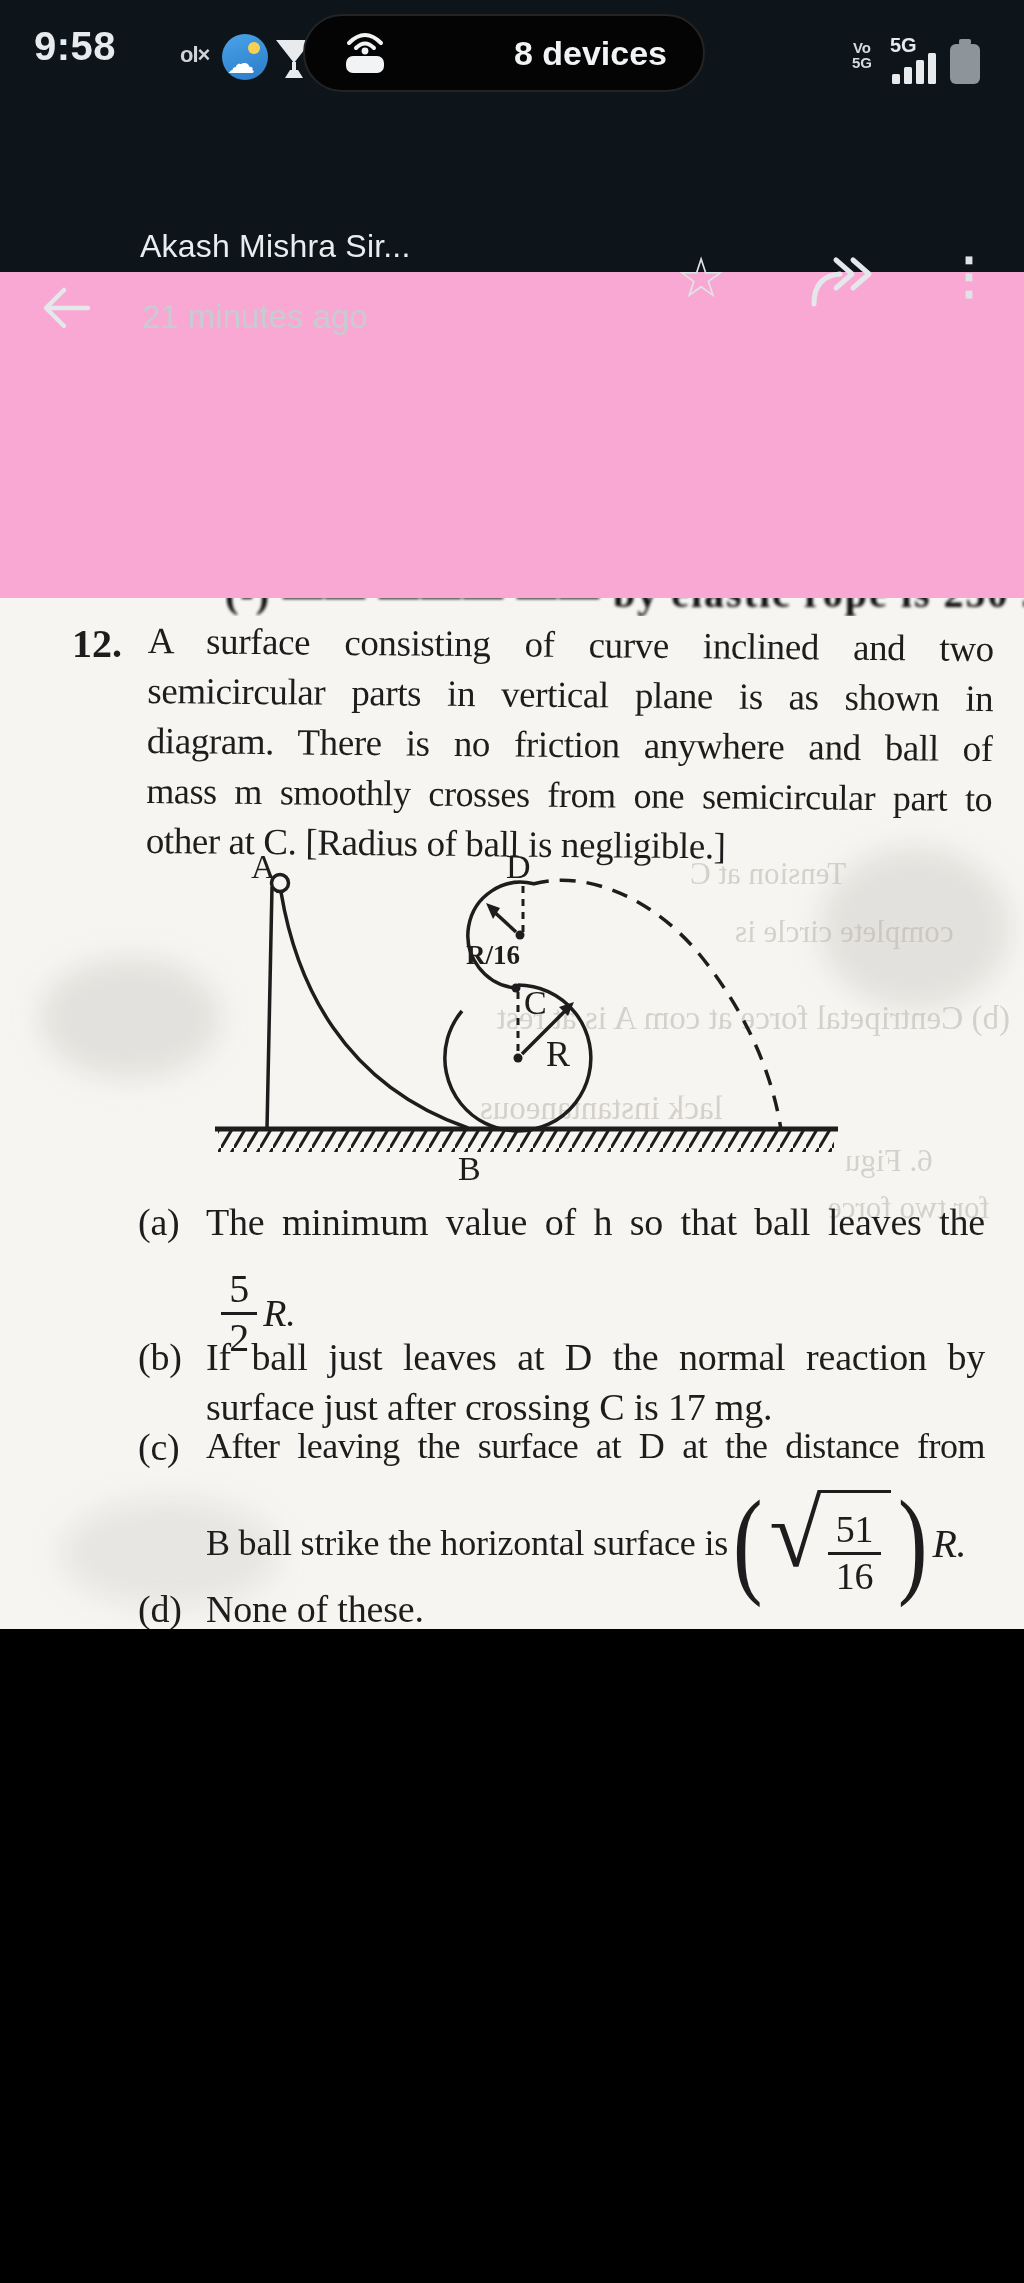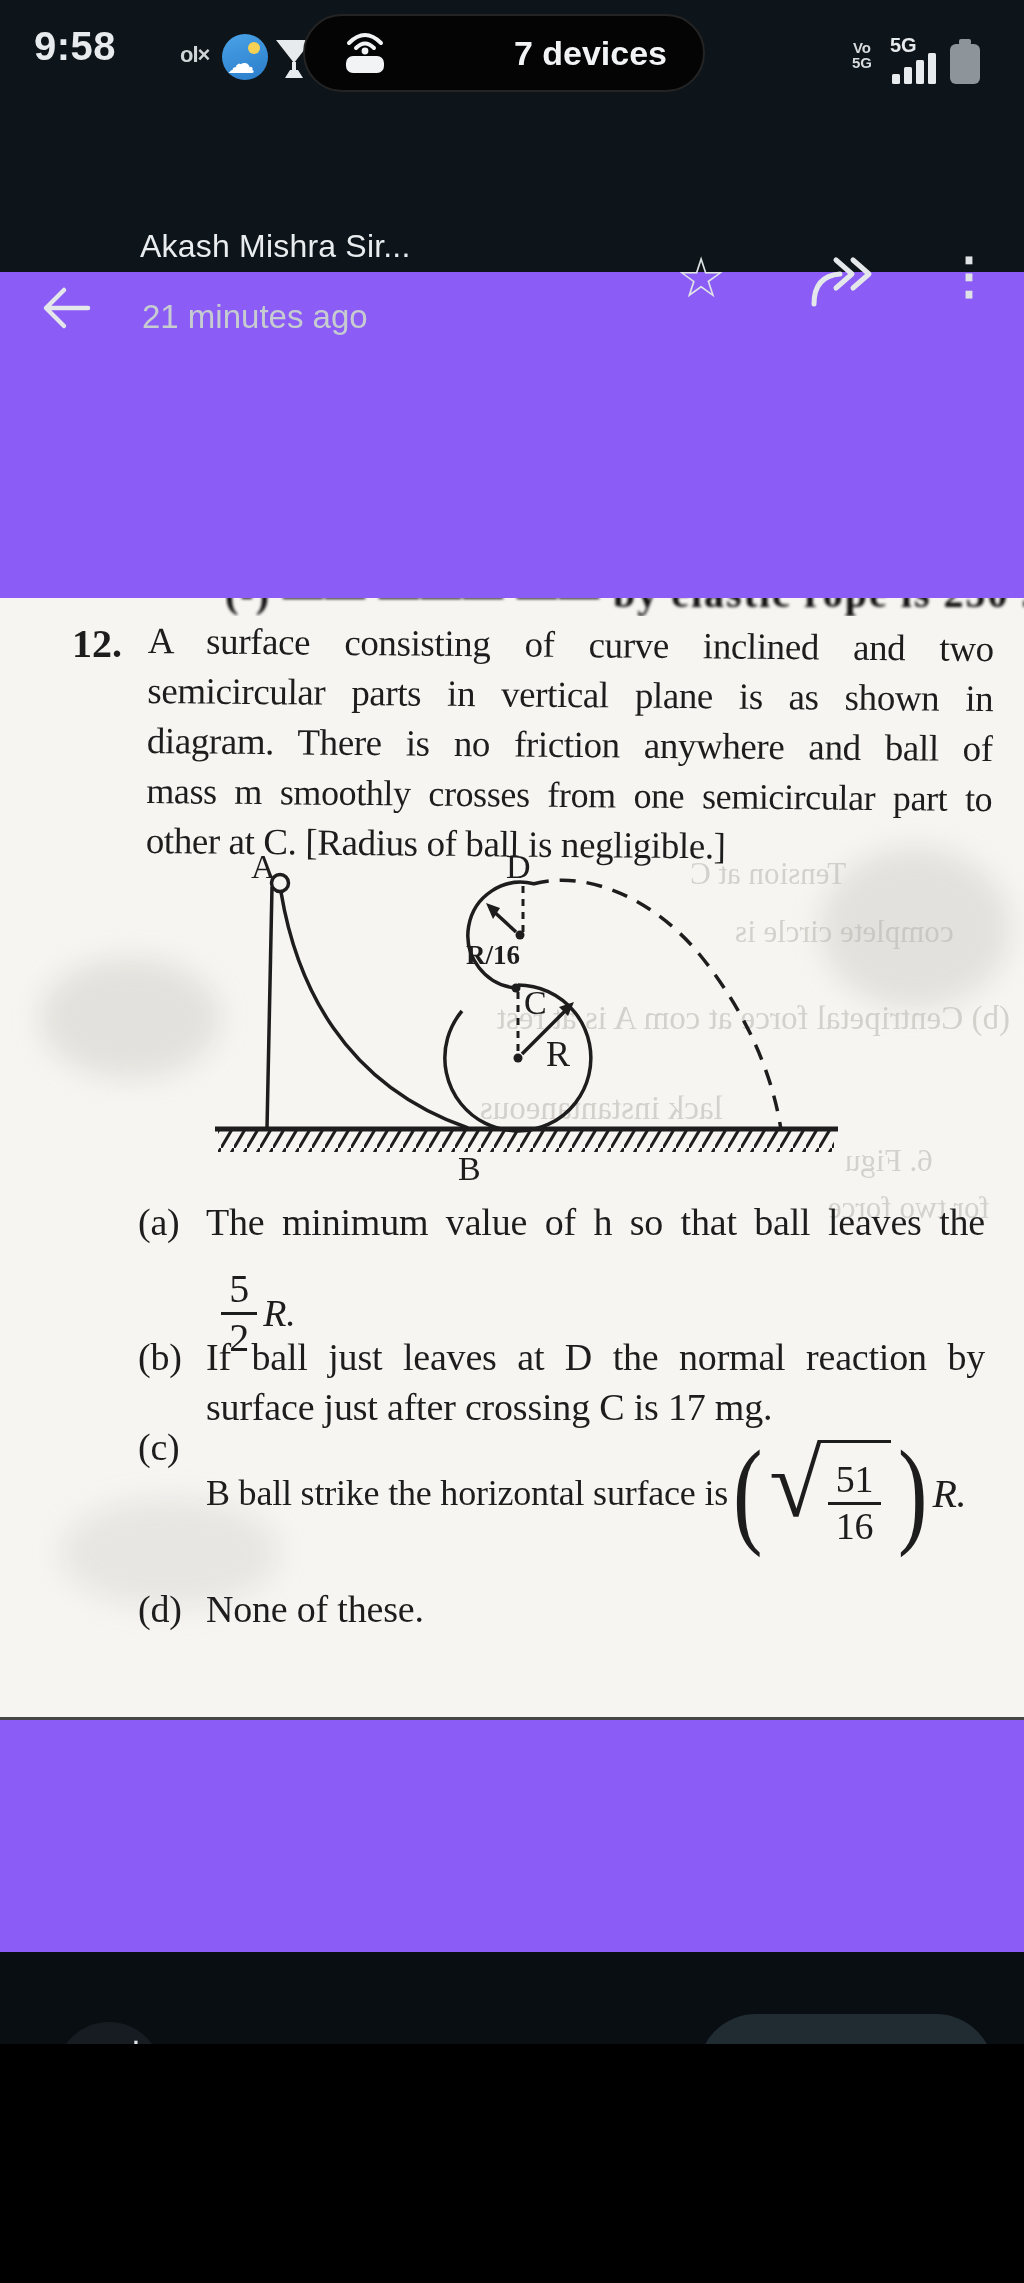--- a/index.html
+++ b/index.html
@@ -1,16 +1,16 @@
 <!DOCTYPE html>
 <html><head>
 <meta charset="utf-8">
 <style>
   html,body{margin:0;padding:0;background:#000;}
-  #screen{position:relative;width:1024px;height:2044px;background:#8b5cf6;overflow:hidden;
+  #screen{position:relative;width:1024px;height:1629px;background:#f9a8d4;overflow:hidden;
           font-family:"Liberation Sans",sans-serif;}
   .abs{position:absolute;}
 
   
   #topchrome{position:absolute;top:0;left:0;width:1024px;height:272px;background:#0e151a;}
   #statusbar{position:absolute;top:0;left:0;width:1024px;height:100px;}
   .time{left:34px;top:24px;font-size:40px;font-weight:700;color:#e8ebed;letter-spacing:.5px;}
   .dataoff{left:180px;top:42px;font-size:22px;font-weight:700;color:#cfd4d7;letter-spacing:-1px;}
   .weather{left:222px;top:34px;width:46px;height:46px;border-radius:50%;
            background:linear-gradient(160deg,#4aa3e8,#2a7cc9);}
@@ -105,21 +105,21 @@
           <path d="M13 42 L31 42 L26 34 L18 34 Z" fill="#e8ebed"></path>
         </svg>
       </div>
       <div class="abs pill">
         <svg width="48" height="46" viewBox="0 0 48 46">
           <path d="M8 13 Q24 -3 40 13" fill="none" stroke="#f1f3f4" stroke-width="4" stroke-linecap="round"></path>
           <path d="M15 18 Q24 9 33 18" fill="none" stroke="#f1f3f4" stroke-width="4" stroke-linecap="round"></path>
           <circle cx="24" cy="21" r="3.4" fill="#f1f3f4"></circle>
           <rect x="5" y="26" width="38" height="17" rx="7" fill="#f1f3f4"></rect>
         </svg>
-        <span class="pill-label">7 devices</span>
+        <span class="pill-label">8 devices</span>
       </div>
       <div class="abs vo5g">
         <div>Vo</div>
         <div>5G</div>
       </div>
       <div class="abs net5g">5G</div>
       <div class="abs bars">
         <i style="height:10px"></i>
           <i style="height:17px"></i>
           <i style="height:24px"></i>
@@ -229,20 +229,21 @@
       <span class="opt-label">(b)</span>
       <div class="body">
         <div class="jline"><span>If ball just leaves at D the normal reaction by</span></div>
         <div class="mline" style="height:48px;"><span>surface just after crossing C is 17 mg.</span></div>
       </div>
     </div>
 
     <div class="opt" style="top:827px;">
       <span class="opt-label">(c)</span>
       <div class="body">
+        <div class="jline" style="font-size:36px;letter-spacing:-0.5px;"><span>After leaving the surface at D at the distance from</span></div>
         <div class="row" style="margin-top:6px;height:124px;font-size:36px;">
           <span>B ball strike the horizontal surface is</span>
           <span class="bigparen">(</span>
           <span class="sqrt">
             <span class="radsign">√</span>
             <span class="radbody">
               <span class="frac" style="font-size:38px;margin:0;">
                 <span class="fn">51</span>
                 <span class="fd">16</span>
               </span>

